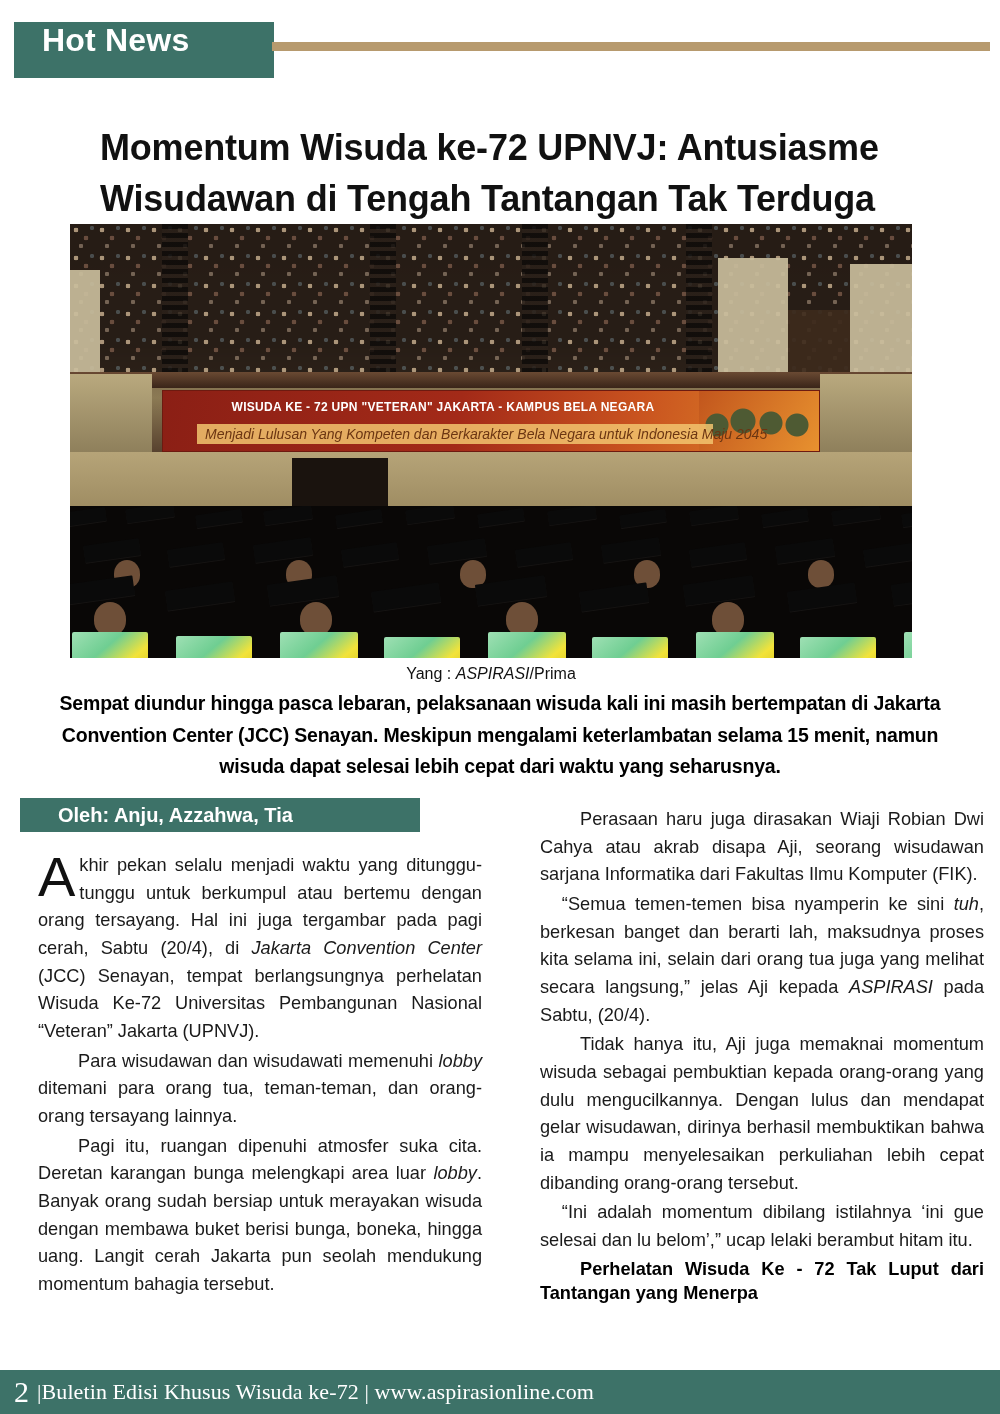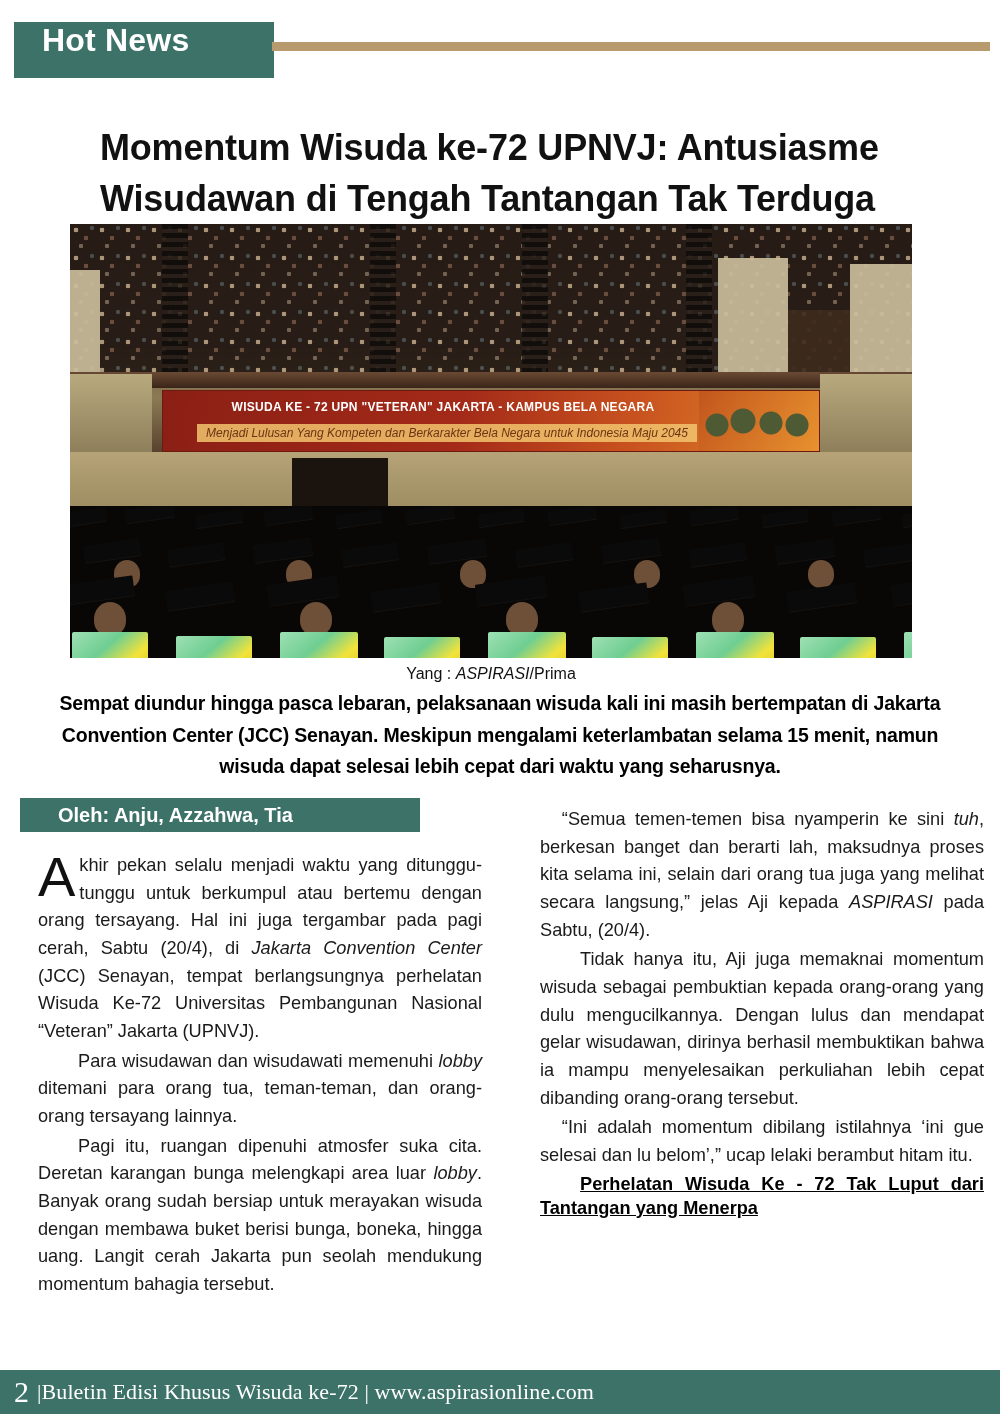--- a/index.html
+++ b/index.html
@@ -144,23 +144,23 @@
     font-family: "Liberation Sans", sans-serif;
   }
   .banner-sub {
     position: absolute;
     left: 34px;
     top: 33px;
     width: 500px;
     text-align: center;
     background: rgba(242,196,110,.85);
     color: #6b3512;
-    font-size: 12px;
+    font-size: 14px;
     font-style: italic;
-    padding: 2px 0;
+    padding: 2px 8px;
     white-space: nowrap;
     font-family: "Liberation Sans", sans-serif;
   }
   .banner-photos {
     position: absolute;
     right: 0; top: 0;
     width: 120px; height: 62px;
     background:
       radial-gradient(circle at 18px 34px, #4e5a33 11px, transparent 12px),
       radial-gradient(circle at 44px 30px, #4e5a33 12px, transparent 13px),
@@ -312,21 +312,20 @@
     font-family: "Liberation Sans", sans-serif;
   }
   .subhead {
     margin-top: 14px;
     font-weight: bold;
     font-size: 18.2px;
     line-height: 1.32;
     text-align: justify;
     text-indent: 0;
     color: #000;
-    text-decoration: underline;
   }
 
   
   .footer-bar {
     position: absolute;
     left: 0;
     bottom: 0;
     width: 1000px;
     height: 44px;
     background: #3d7268;
@@ -465,20 +464,21 @@
   </p>
   <p>
     <span>Para wisudawan dan wisudawati memenuhi </span><em>lobby</em><span> ditemani para orang tua, teman-teman, dan orang-orang tersayang lainnya.</span>
   </p>
   <p>
     <span>Pagi itu, ruangan dipenuhi atmosfer suka cita. Deretan karangan bunga melengkapi area luar </span><em>lobby</em><span>. Banyak orang sudah bersiap untuk merayakan wisuda dengan membawa buket berisi bunga, boneka, hingga uang. Langit cerah Jakarta pun seolah mendukung momentum bahagia tersebut.</span>
   </p>
 </div>
 
 <div class="col col-right">
+  <p>Perasaan haru juga dirasakan Wiaji Robian Dwi Cahya atau akrab disapa Aji, seorang wisudawan sarjana Informatika dari Fakultas Ilmu Komputer (FIK).</p>
   <p class="tight-indent">
     <span>“Semua temen-temen bisa nyamperin ke sini </span><em>tuh</em><span>, berkesan banget dan berarti lah, maksudnya proses kita selama ini, selain dari orang tua juga yang melihat secara langsung,” jelas Aji kepada </span><em>ASPIRASI</em><span> pada Sabtu, (20/4).</span>
   </p>
   <p>Tidak hanya itu, Aji juga memaknai momentum wisuda sebagai pembuktian kepada orang-orang yang dulu mengucilkannya. Dengan lulus dan mendapat gelar wisudawan, dirinya berhasil membuktikan bahwa ia mampu menyelesaikan perkuliahan lebih cepat dibanding orang-orang tersebut.</p>
   <p class="tight-indent">“Ini adalah momentum dibilang istilahnya ‘ini gue selesai dan lu belom’,” ucap lelaki berambut hitam itu.</p>
   <p class="subhead">Perhelatan Wisuda Ke - 72 Tak Luput dari Tantangan yang Menerpa</p>
 </div>
 
 <div class="footer-bar">
   <span class="footer-pagenum">2</span>

